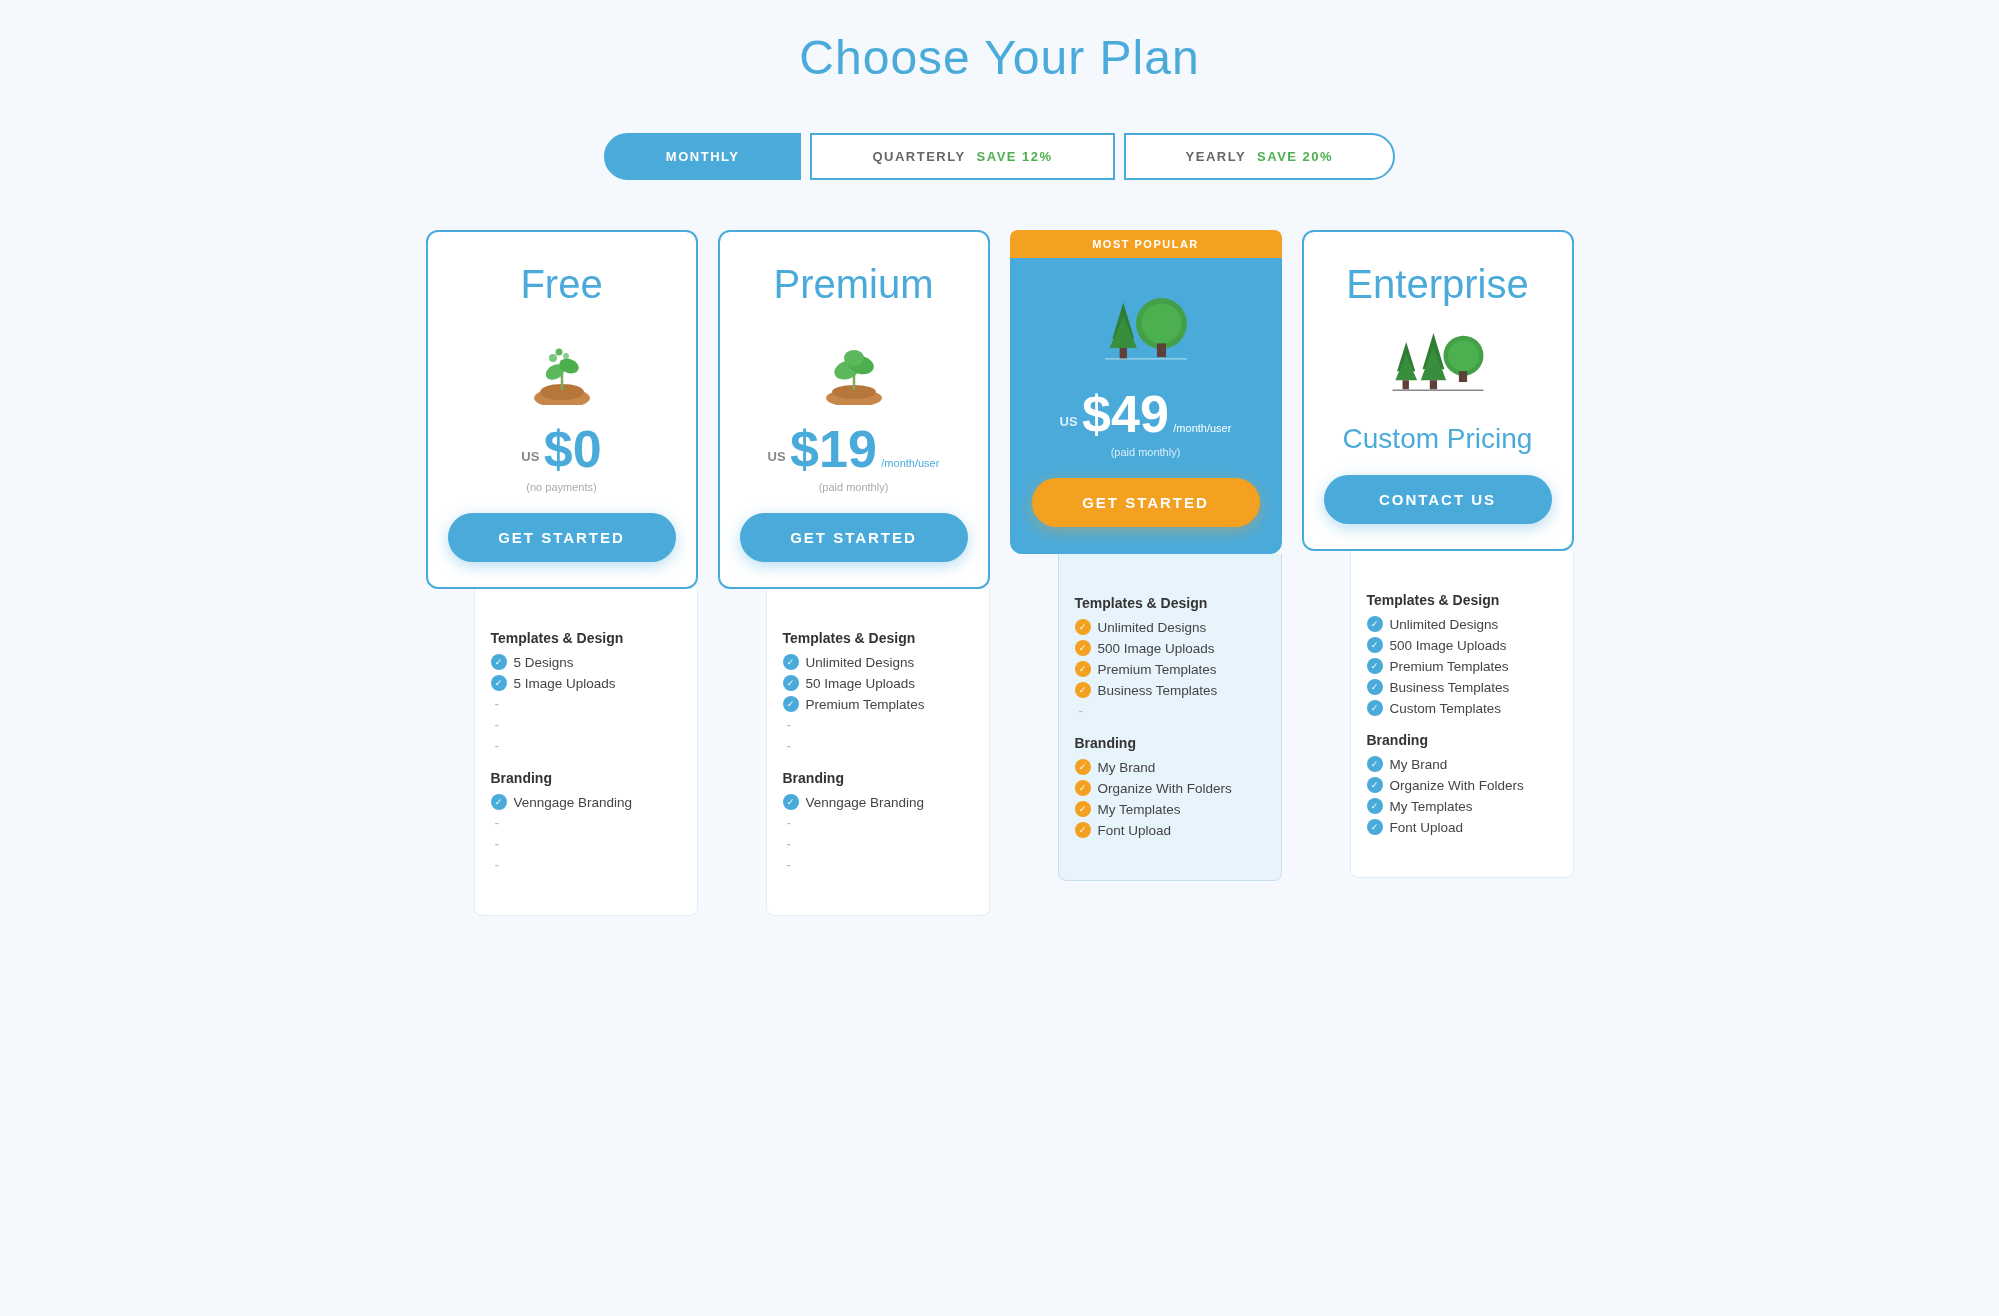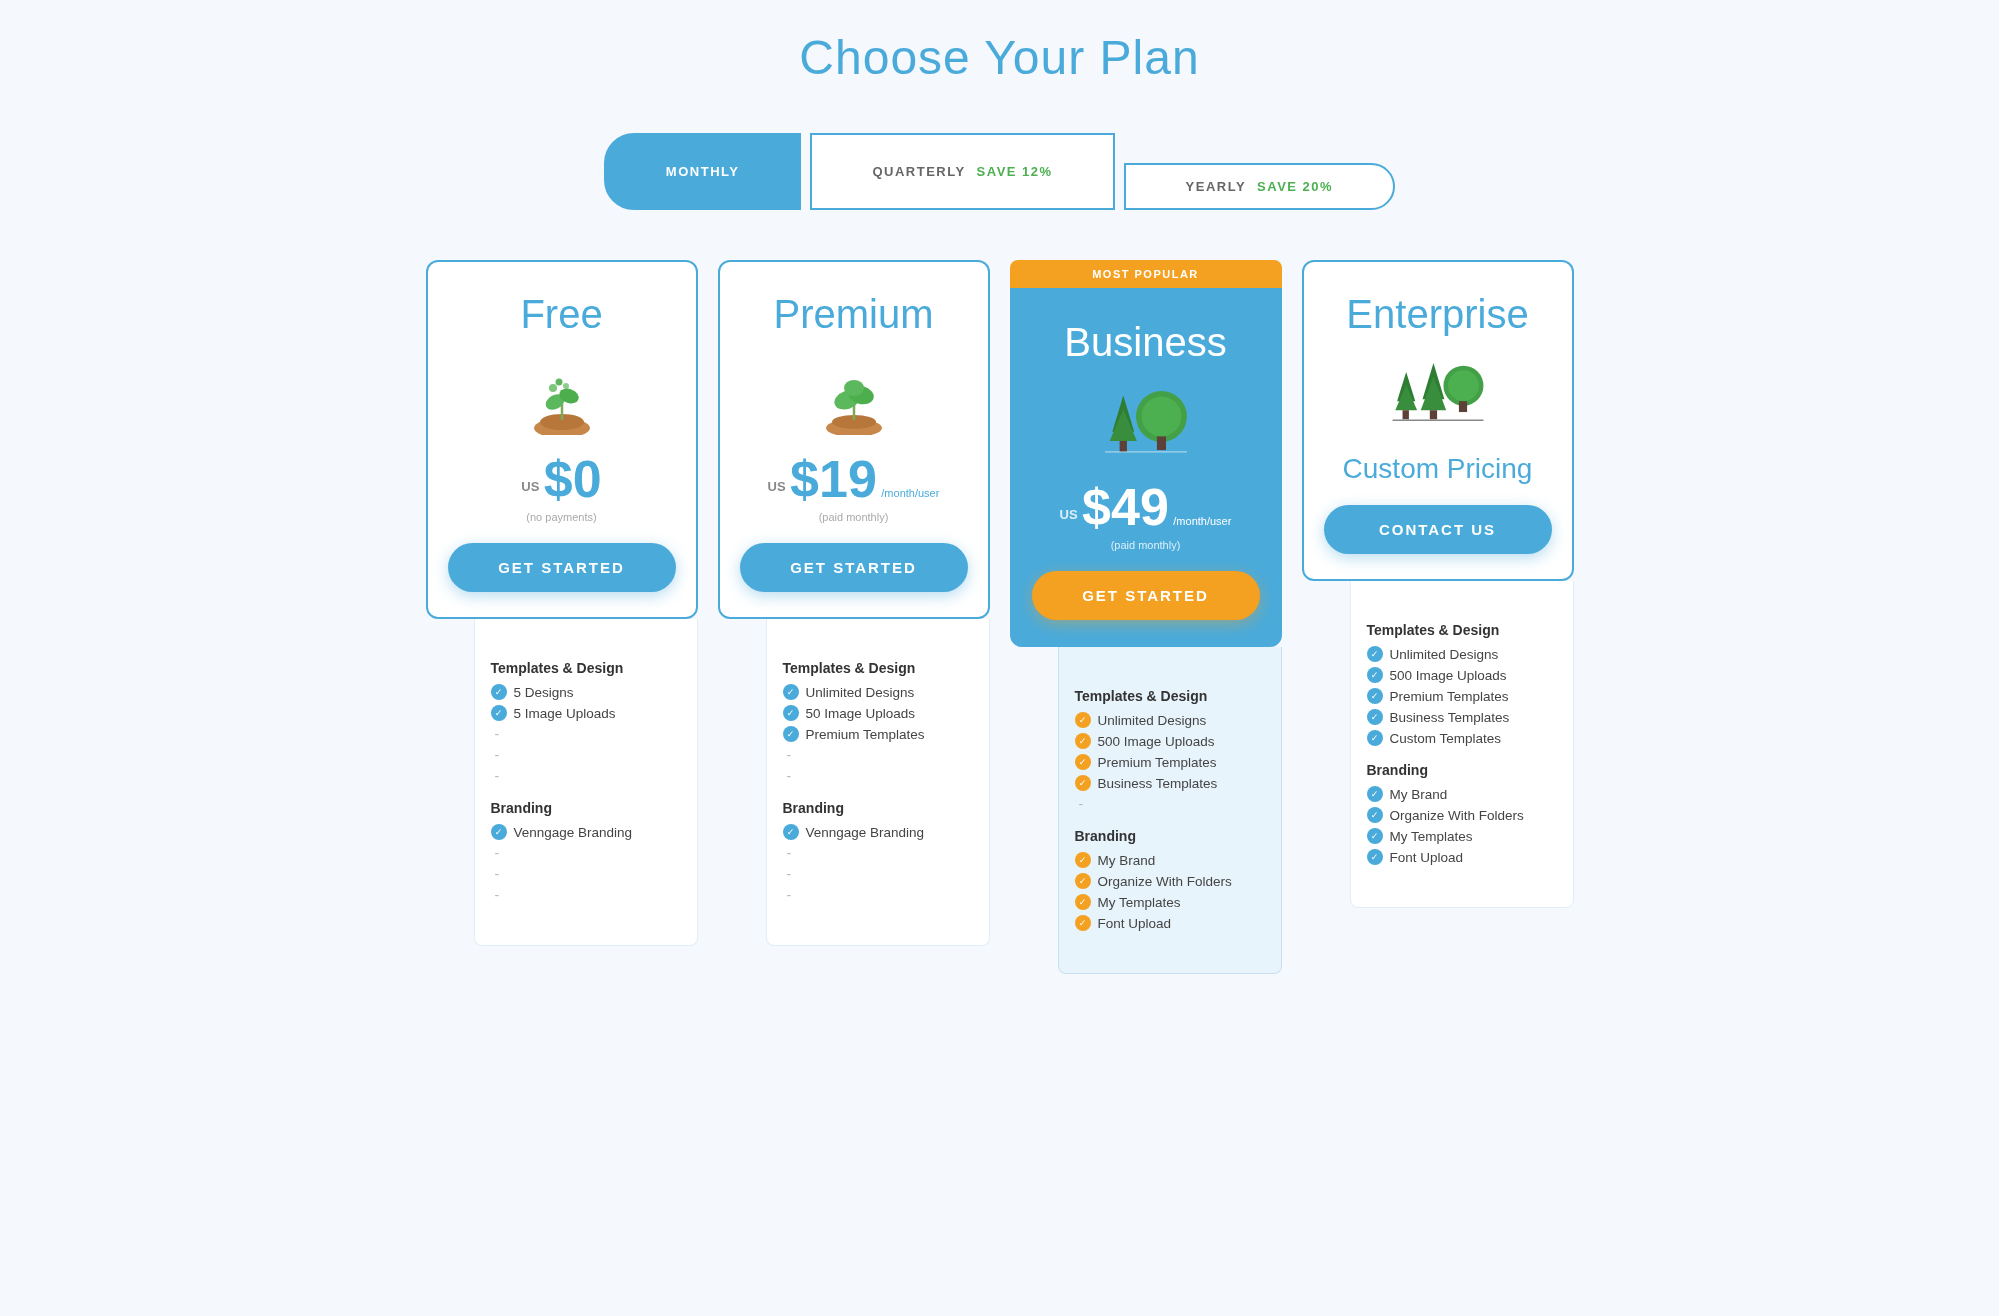--- a/index.html
+++ b/index.html
@@ -44,21 +44,21 @@
       border-color: #4aabdb;
     }
 
     .billing-btn .save-badge {
       color: #4CAF50;
       font-weight: 700;
       margin-left: 6px;
     }
 
     .billing-btn:first-child { border-radius: 30px 0 0 30px; }
-    .billing-btn:last-child { border-radius: 0 30px 30px 0; margin-top: 30px; }
+    .billing-btn:last-child { border-radius: 0 30px 30px 0; }
 
     .plans-container {
       display: flex;
       justify-content: center;
       gap: 20px;
       max-width: 1400px;
       margin: 0 auto;
       align-items: flex-start;
     }
 
@@ -371,21 +371,20 @@
         <div class="feature-dash">-</div>
         <div class="feature-dash">-</div>
         <div class="feature-dash">-</div>
       </div>
     </div>
   </div>
 
   <div class="plan-wrapper plan-popular-wrapper">
     <div class="popular-badge">MOST POPULAR</div>
     <div class="plan-card business">
-      <div class="plan-name">Business</div>
       <div class="plan-icon">
         <svg width="110" height="85" viewBox="0 0 110 85">
 
           <polygon points="30,15 18,55 42,55" fill="#2e7d32"></polygon>
           <polygon points="30,30 15,65 45,65" fill="#388e3c"></polygon>
           <rect x="26" y="65" width="8" height="12" fill="#5d4037"></rect>
 
           <circle cx="72" cy="38" r="28" fill="#43a047"></circle>
           <circle cx="72" cy="38" r="22" fill="#4caf50"></circle>
           <rect x="67" y="60" width="10" height="15" fill="#5d4037"></rect>

